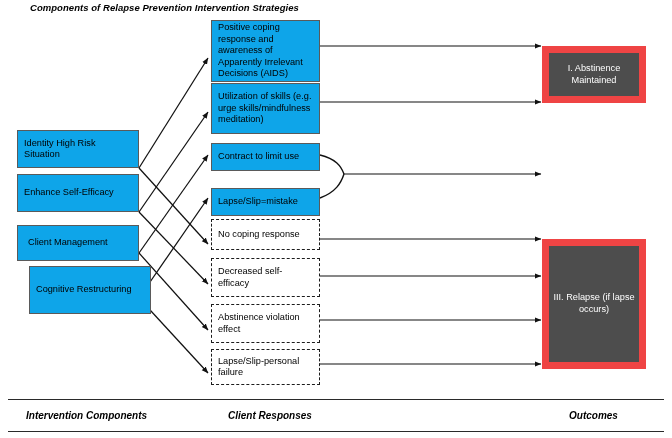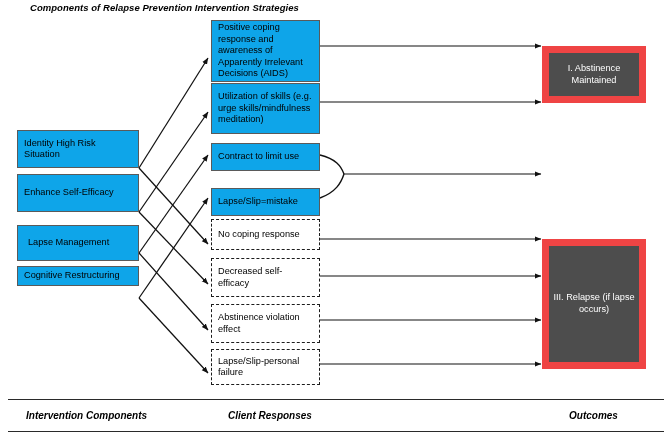--- a/index.html
+++ b/index.html
@@ -120,24 +120,24 @@
 
   <div class="node solid" style="left:17px; top:130px; width:122px; height:38px;">
     <span>Identity High Risk Situation</span>
   </div>
 
   <div class="node solid" style="left:17px; top:174px; width:122px; height:38px;">
     <span>Enhance Self-Efficacy</span>
   </div>
 
   <div class="node solid" style="left:17px; top:225px; width:122px; height:36px; padding-left:10px;">
-    <span>Lapse Management</span>
+    <span>Client Management</span>
   </div>
 
-  <div class="node solid" style="left:17px; top:266px; width:122px; height:20px;">
+  <div class="node solid" style="left:29px; top:266px; width:122px; height:48px;">
     <span>Cognitive Restructuring</span>
   </div>
 
   <div class="node solid" style="left:211px; top:20px; width:109px; height:62px;">
     <span>Positive coping response and awareness of Apparently Irrelevant Decisions (AIDS)</span>
   </div>
 
   <div class="node solid" style="left:211px; top:83px; width:109px; height:51px;">
     <span>Utilization of skills (e.g. urge skills/mindfulness meditation)</span>
   </div>

